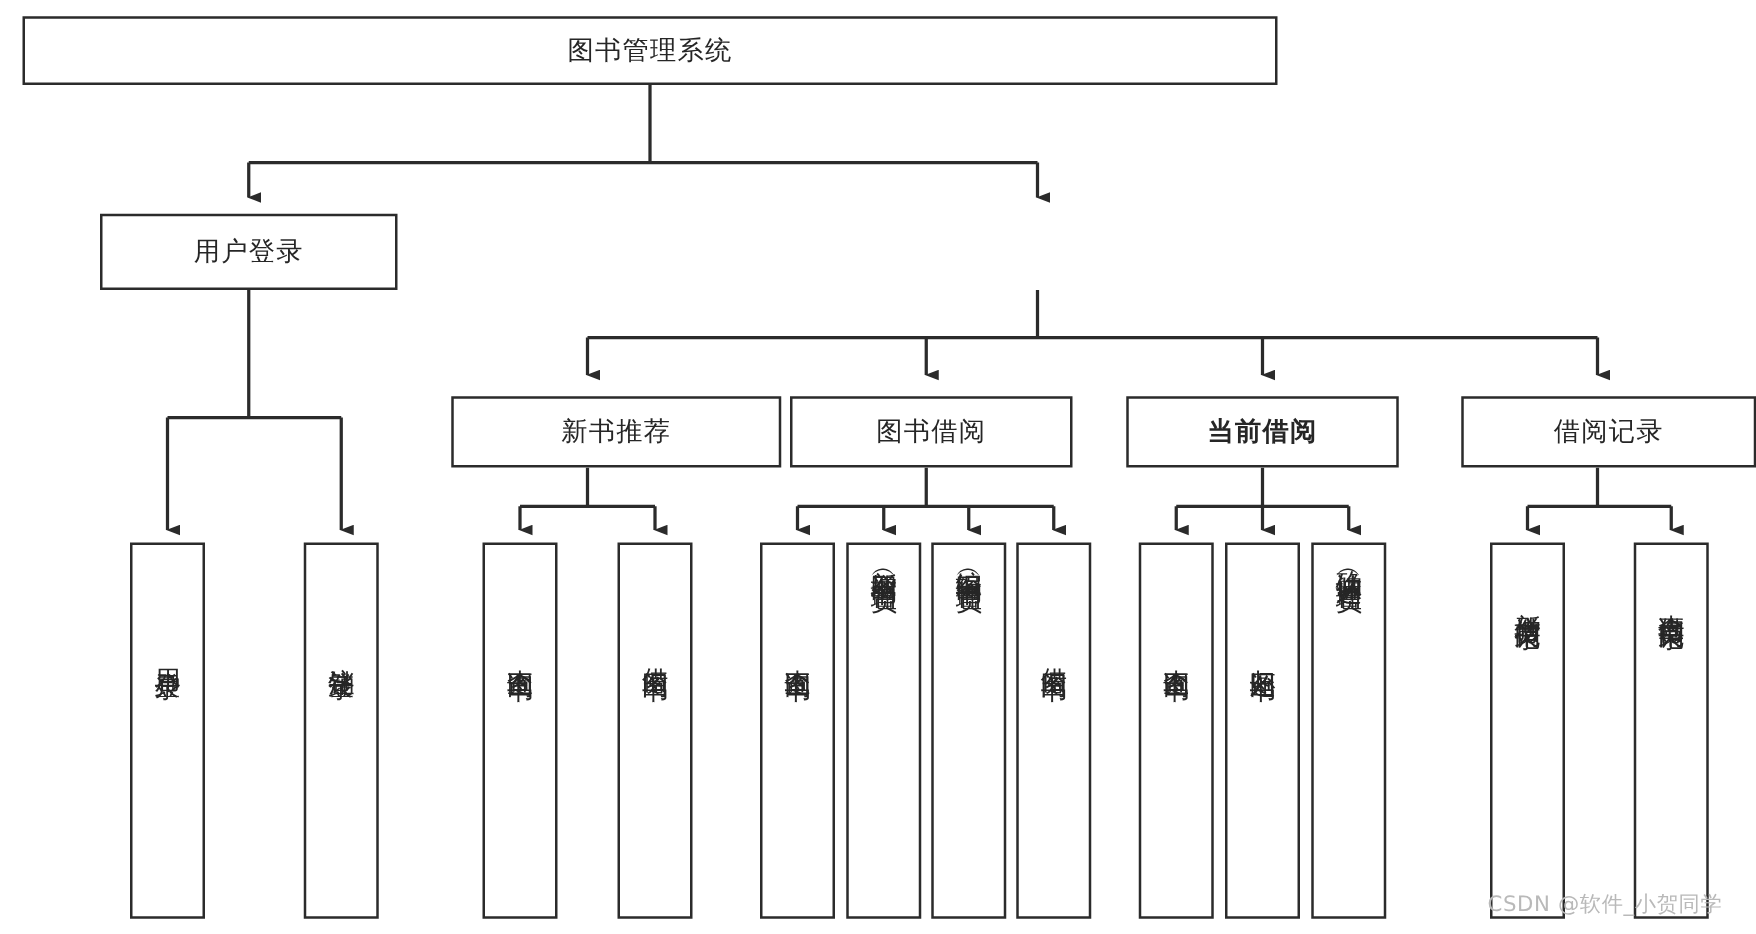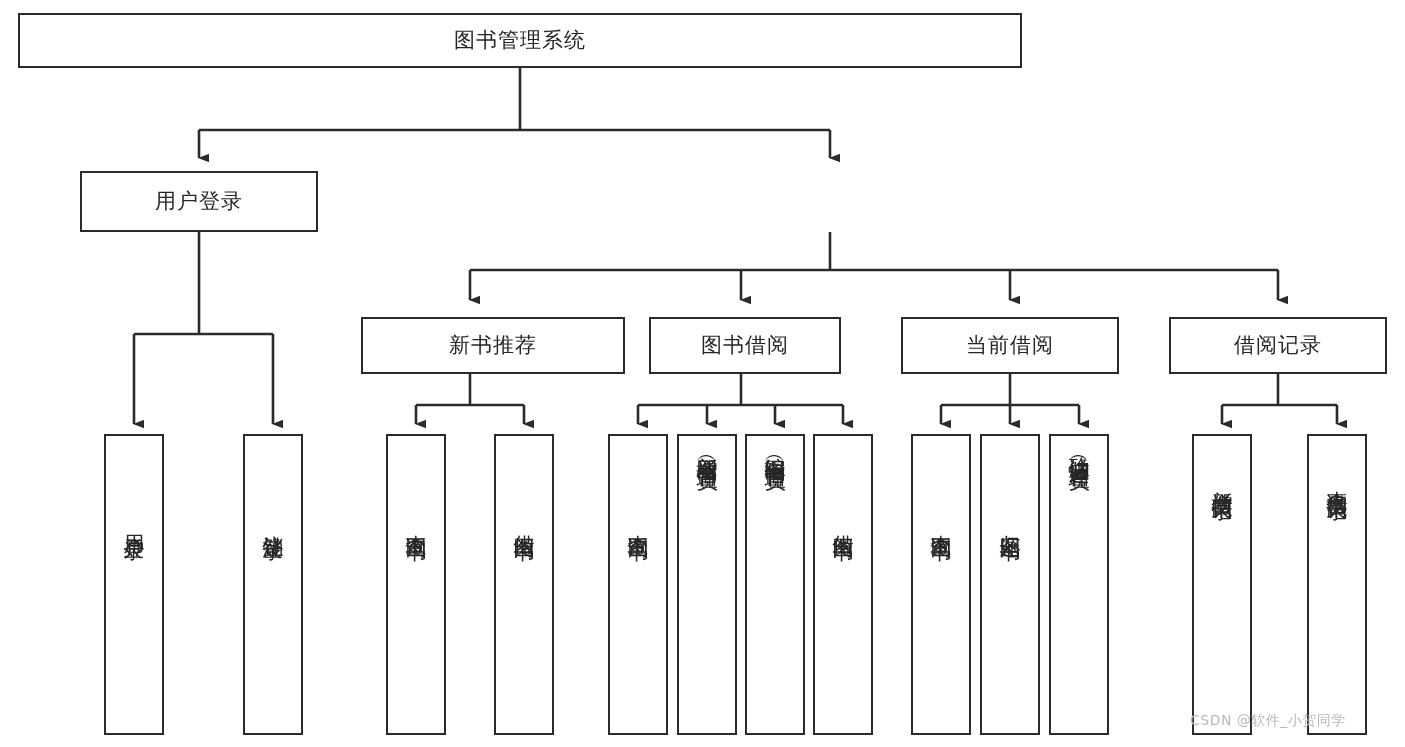--- a/index.html
+++ b/index.html
@@ -60,21 +60,21 @@
     white-space: normal;
     max-height: 286px;
   }
   .node.leaf.tall .lbl {
     max-height: 292px;
   }
   .watermark {
     position: absolute;
     left: 1190px;
     top: 712px;
-    font-size: 14px;
+    font-size: 17px;
     color: #b9b9b9;
     white-space: nowrap;
     z-index: 5;
     letter-spacing: 0.5px;
   }
 </style>
 </head>
 <body>
 
 <div id="canvas">
@@ -133,27 +133,27 @@
     <span class="lbl">图书管理系统</span>
   </div>
 
   <div class="node" style="left:80px; top:171px; width:238px; height:61px;">
     <span class="lbl">用户登录</span>
   </div>
 
   <div class="node" style="left:361px; top:317px; width:264px; height:57px;">
     <span class="lbl">新书推荐</span>
   </div>
-  <div class="node" style="left:649px; top:317px; width:192px; height:57px;">
+  <div class="node" style="left:632px; top:317px; width:226px; height:57px;">
     <span class="lbl">图书借阅</span>
   </div>
-  <div class="node" style="left:901px; top:317px; width:218px; height:57px;">
+  <div class="node" style="left:901px; top:317px; width:218px; height:57px;font-weight:bold;">
     <span class="lbl">当前借阅</span>
   </div>
-  <div class="node" style="left:1169px; top:317px; width:218px; height:57px;">
+  <div class="node" style="left:1169px; top:317px; width:236px; height:57px;">
     <span class="lbl">借阅记录</span>
   </div>
 
   <div class="node leaf" style="left:104px; top:434px; width:60px; height:301px; padding-top:82px;">
     <span class="lbl">用户登录</span>
   </div>
   <div class="node leaf" style="left:243px; top:434px; width:60px; height:301px; padding-top:82px;">
     <span class="lbl">注销登录</span>
   </div>
 

